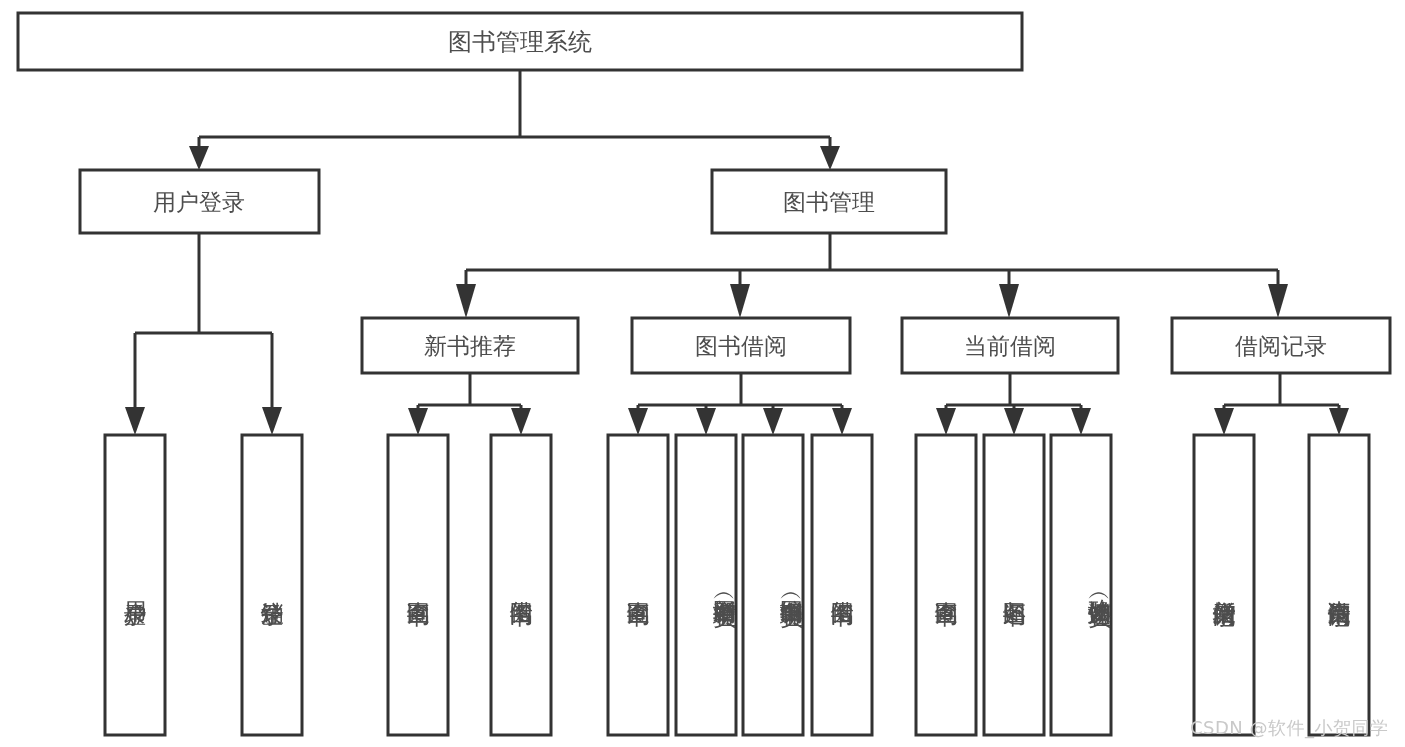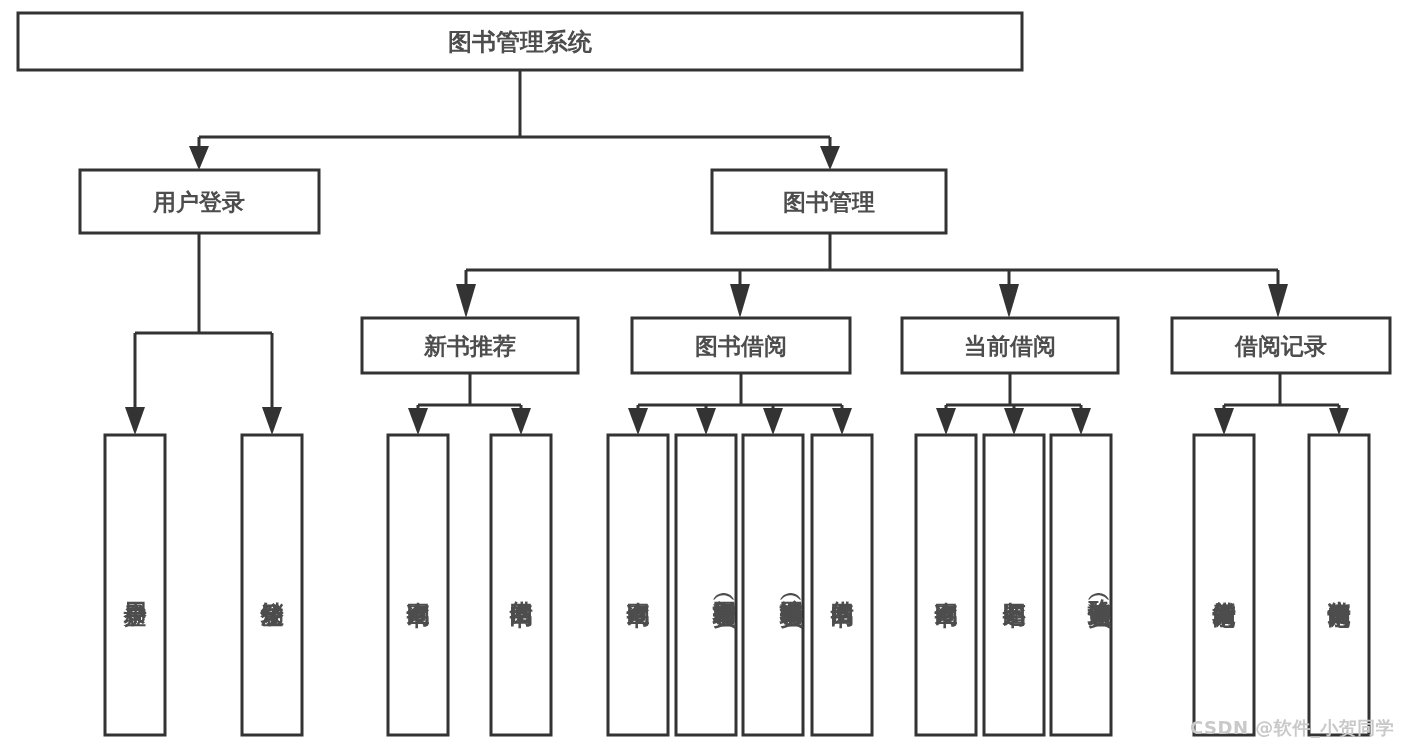--- a/index.html
+++ b/index.html
@@ -12,21 +12,20 @@
     width: 1405px;
     height: 747px;
     overflow: hidden;
     font-family: "DejaVu Sans", "Liberation Sans", sans-serif;
   }
   #diagram-root {
     position: relative;
     width: 1405px;
     height: 747px;
     background: #ffffff;
-    font-weight: bold;
   }
   svg.diagram-canvas {
     display: block;
     width: 1405px;
     height: 747px;
   }
   .node-box {
     fill: #ffffff;
     stroke: #333333;
     stroke-width: 3;

